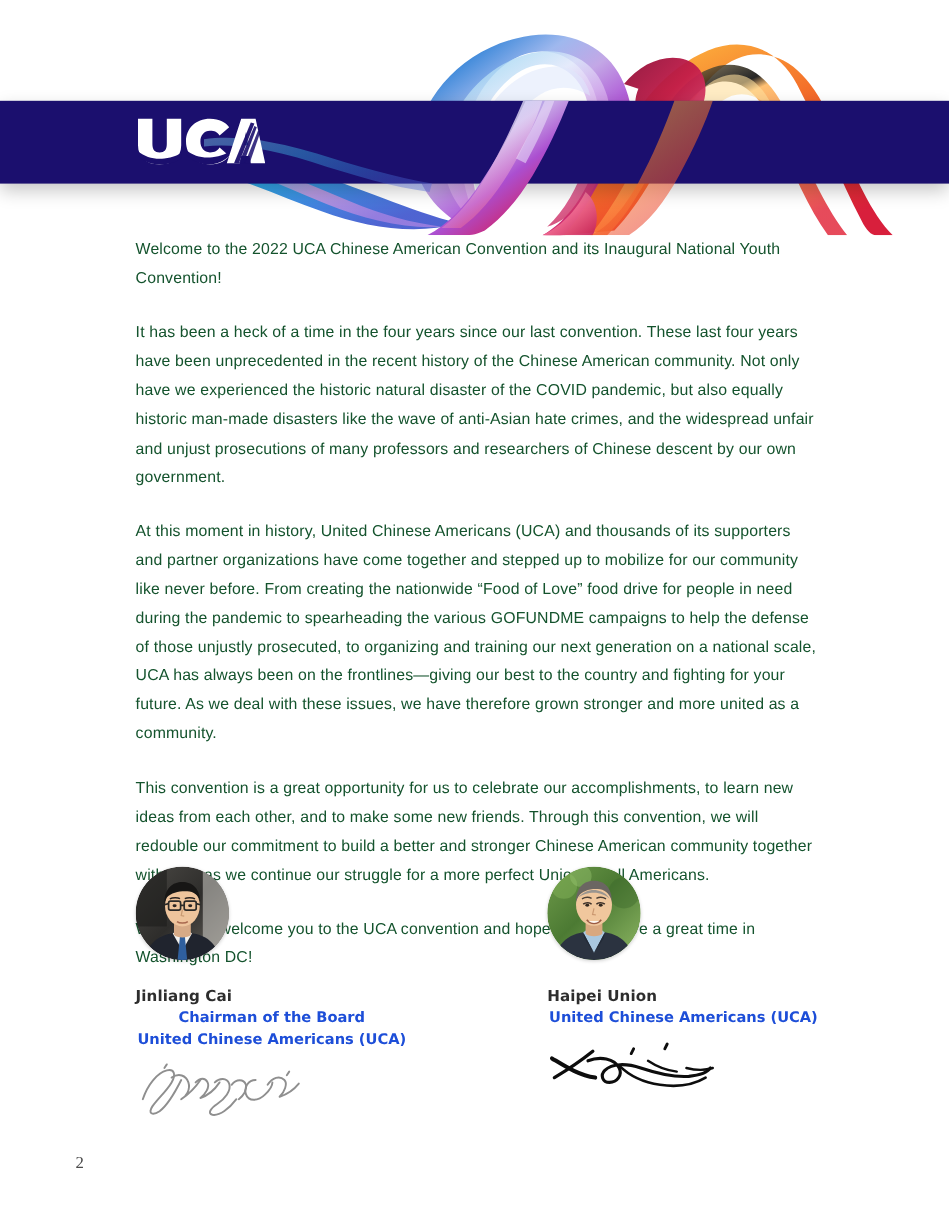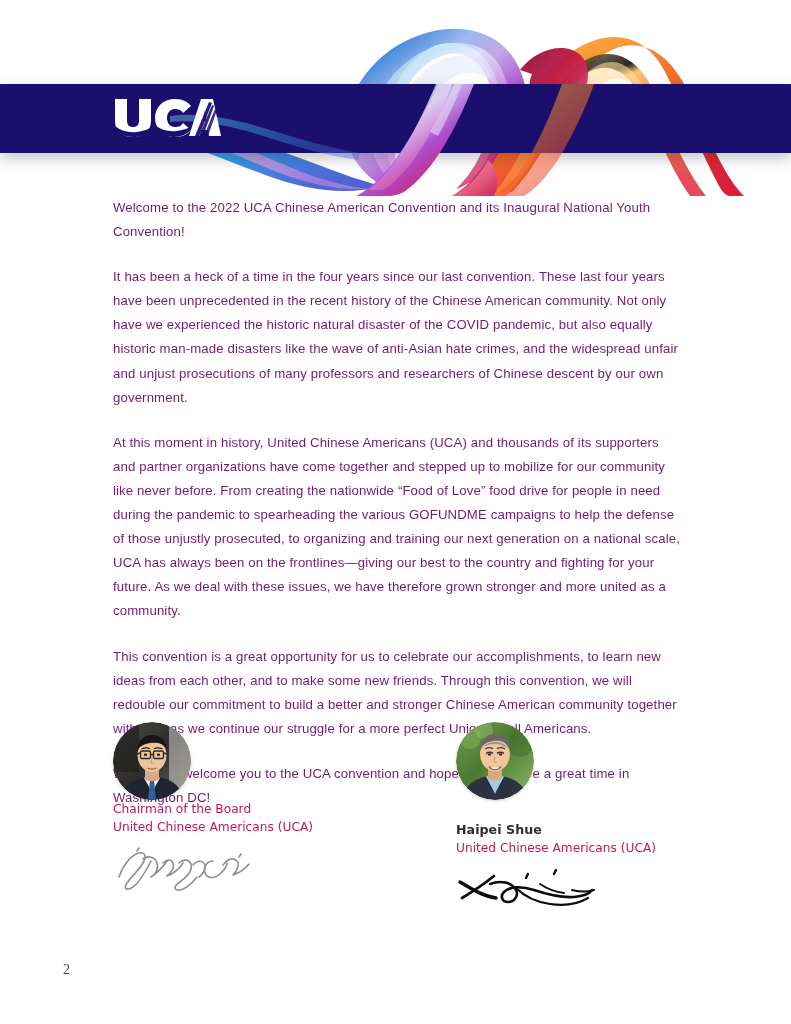--- a/index.html
+++ b/index.html
@@ -77,21 +77,21 @@
     position: absolute;
     left: 113px;
     top: 196px;
     width: 570px;
   }
   .para {
     margin: 0 0 21px 0;
     font-family: "Liberation Sans", sans-serif;
     font-size: 13.2px;
     line-height: 24.1px;
-    color: #701a75;
+    color: #14532d;
     letter-spacing: 0.01em;
     text-align: left;
   }
   .para:last-child { margin-bottom: 0; }
 
   
   .signers {
     position: absolute;
     left: 113px;
     top: 722px;
@@ -117,23 +117,24 @@
     font-size: 12.6px;
     font-weight: bold;
     color: #2d2d2d;
     line-height: 18px;
     letter-spacing: 0.005em;
   }
   .signer-title,
   .signer-org {
     font-family: "DejaVu Sans", sans-serif;
     font-size: 12.2px;
-    font-weight: normal;
-    color: #be185d;
+    font-weight: bold;
+    color: #1d4ed8;
     line-height: 18px;
+    text-align: center;
   }
 
   .signature {
     margin-top: 7px;
     height: 52px;
     width: 180px;
   }
   .signature svg { display: block; }
 
   
@@ -381,20 +382,21 @@
             <ellipse cx="45.5" cy="32.8" rx="1.7" ry="1.2" fill="#2a2320"></ellipse>
 
             <path d="M28.5,27 C31,25.8 35,25.8 37,26.8" stroke="#2a2320" stroke-width="1.2" fill="none"></path>
             <path d="M41,26.8 C43,25.8 47,25.8 49.5,27" stroke="#2a2320" stroke-width="1.2" fill="none"></path>
 
             <path d="M39,36 L38,41 L40.5,41.5" stroke="#c99a72" stroke-width="1" fill="none"></path>
             <path d="M34.5,46 C36.5,47.6 41.5,47.6 43.5,46" stroke="#a9694f" stroke-width="1.2" fill="none"></path>
           </g>
         </svg>
       </div>
+      <div class="signer-name">Jinliang Cai</div>
       <div class="signer-title">Chairman of the Board</div>
       <div class="signer-org">United Chinese Americans (UCA)</div>
       <div class="signature">
         <svg width="180" height="52" viewBox="0 0 180 52" xmlns="http://www.w3.org/2000/svg">
           <g fill="none" stroke="#8f8f8f" stroke-width="1.6" stroke-linecap="round" stroke-linejoin="round">
             <path d="M6,34 C10,22 18,12 26,10 C32,8.5 34,13 30,20
                      C26,27 18,34 14,40 C10,46 14,48 20,44
                      C28,38 34,26 38,18"></path>
             <path d="M30,16 C36,12 42,14 44,20 C46,26 42,32 38,34
                      C44,30 50,24 54,18"></path>
@@ -457,21 +459,21 @@
             <path d="M29,27 C31.5,25.6 35,25.6 37,26.6" stroke="#4a3f36" stroke-width="1.2" fill="none"></path>
             <path d="M41,26.6 C43,25.6 46.5,25.6 49,27" stroke="#4a3f36" stroke-width="1.2" fill="none"></path>
 
             <path d="M39,35 L37.8,40 L40.6,40.5" stroke="#cb9870" stroke-width="1" fill="none"></path>
 
             <path d="M33,44.5 C36,48.5 42,48.5 45,44.5" stroke="#9c5c44" stroke-width="1.4" fill="none"></path>
             <path d="M34.5,45.5 C37,47.6 41,47.6 43.5,45.5" fill="#ffffff" opacity="0.85"></path>
           </g>
         </svg>
       </div>
-      <div class="signer-name">Haipei Shue</div>
+      <div class="signer-name">Haipei Union</div>
       <div class="signer-org">United Chinese Americans (UCA)</div>
       <div class="signature">
         <svg width="180" height="52" viewBox="0 0 180 52" xmlns="http://www.w3.org/2000/svg">
           <g fill="none" stroke="#0d0d0d" stroke-linecap="round" stroke-linejoin="round">
             <path d="M4,18 C14,24 26,32 40,34" stroke-width="3.4"></path>
             <path d="M6,34 C16,28 28,20 38,12" stroke-width="2.8"></path>
             <path d="M34,20 C44,16 56,18 60,26 C63,32 58,38 52,38
                      C46,38 44,32 48,28 C54,22 66,22 78,26
                      C90,30 104,34 118,33 C128,32 134,29 136,26" stroke-width="2.6"></path>
             <path d="M60,24 C68,32 80,38 94,40 C108,42 122,40 132,34" stroke-width="2.2"></path>

